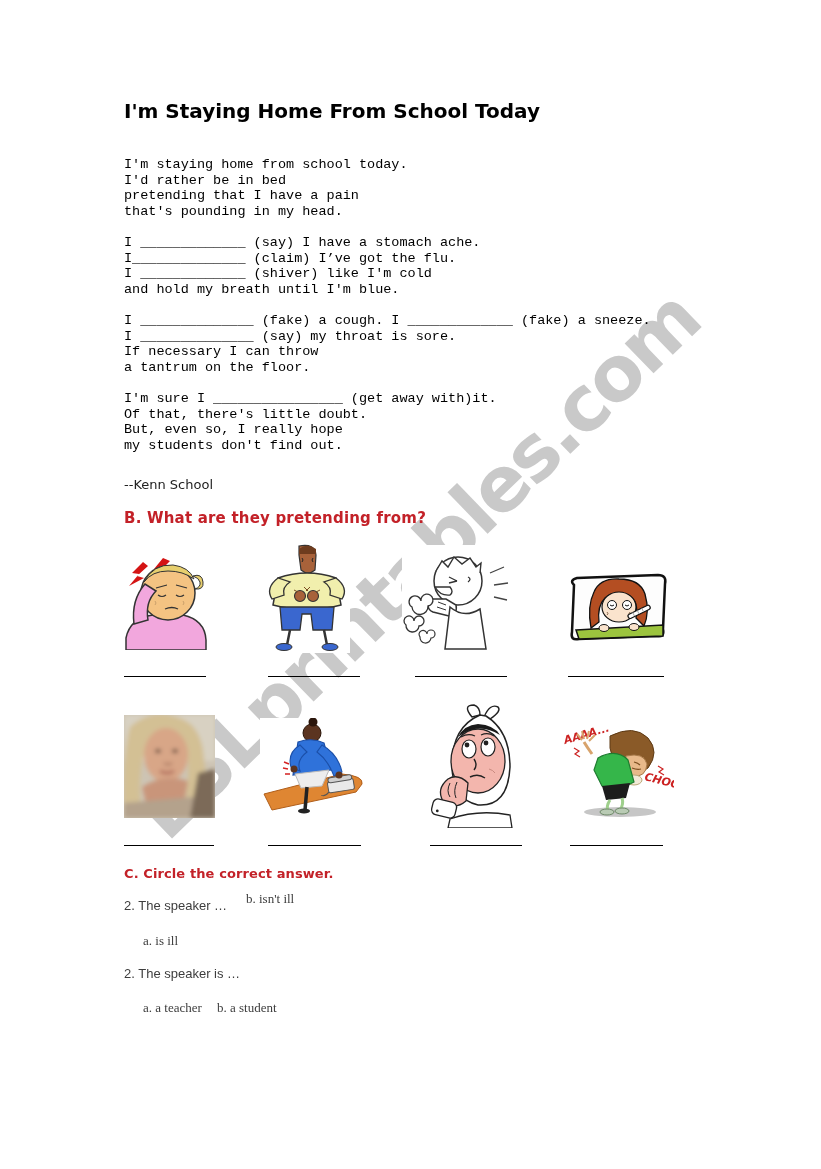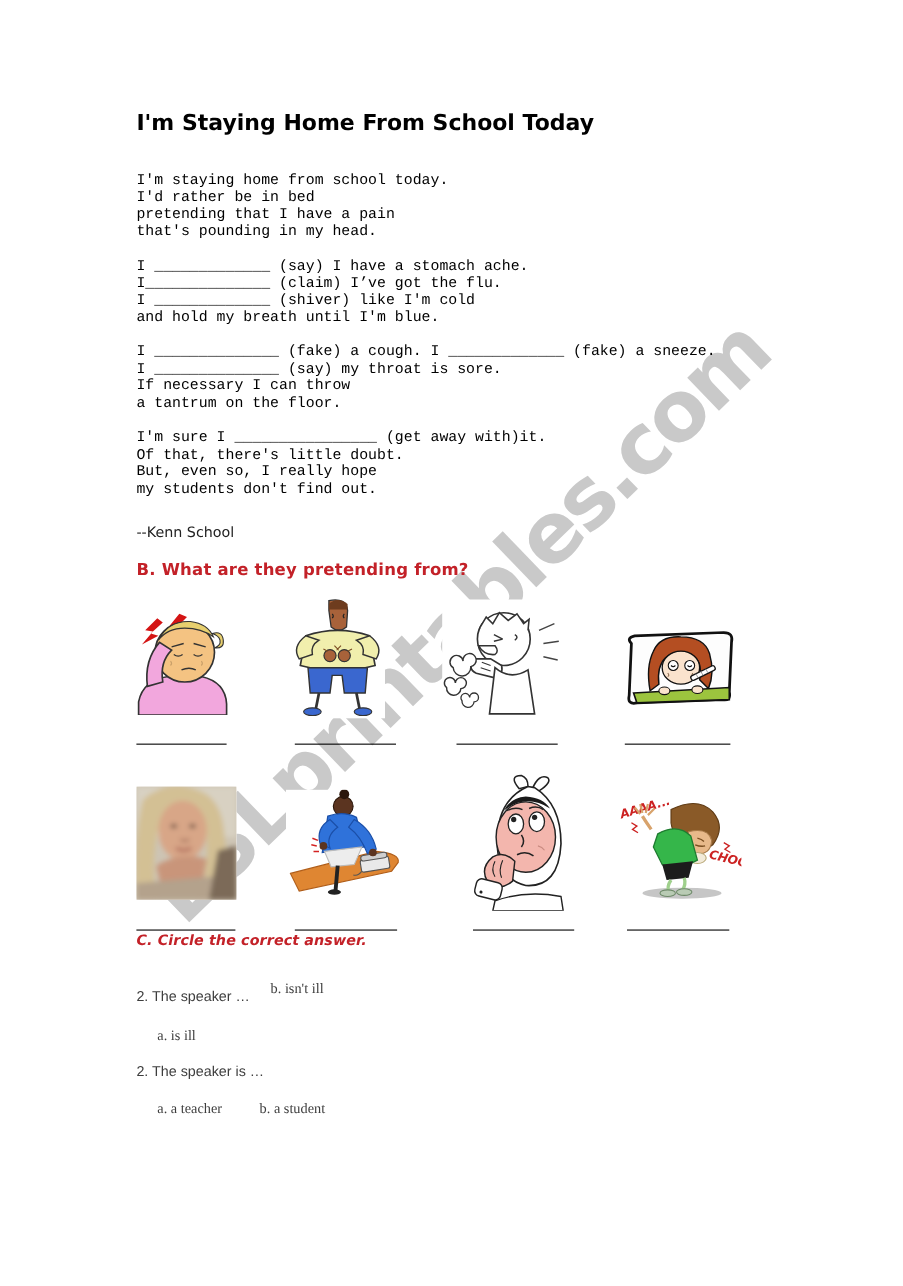--- a/index.html
+++ b/index.html
@@ -8,21 +8,21 @@
   .watermark{position:absolute;left:417px;top:565px;z-index:0;white-space:nowrap;
              transform:translate(-50%,-50%) rotate(-44deg);
              font-family:"DejaVu Sans",sans-serif;font-weight:bold;font-size:76px;
              letter-spacing:-3px;color:#c9c9c9;}
   .title{position:absolute;left:124px;top:99px;margin:0;z-index:1;
          font-family:"DejaVu Sans",sans-serif;font-weight:bold;font-size:20px;color:#000;text-align:right;}
   .heading{position:absolute;left:124px;z-index:1;font-weight:bold;color:#c32128;
            font-family:"DejaVu Sans",sans-serif;}
   .hA{top:139px;font-size:13px;letter-spacing:-0.3px;}
   .hB{top:509px;font-size:15px;letter-spacing:0.2px;}
-  .hC{top:848px;font-size:13px;letter-spacing:0.1px;font-style:italic;}
+  .hC{top:866px;font-size:13px;letter-spacing:0.1px;}
   .poem{position:absolute;left:124px;top:157px;margin:0;z-index:1;
         font-family:"Liberation Mono","DejaVu Sans Mono",monospace;
         font-size:13.5px;line-height:15.6px;color:#000;}
   .author{position:absolute;left:124px;top:477px;z-index:1;
           font-family:"DejaVu Sans",sans-serif;font-size:13px;color:#222;}
   .img{position:absolute;z-index:1;background:#fff;}
   .img svg{display:block;width:100%;height:100%;}
   .ans{position:absolute;z-index:1;border-top:1px solid #000;height:0;}
   .q{position:absolute;left:124px;z-index:1;font-family:"Liberation Sans",sans-serif;
      font-size:13px;color:#3d3d3d;}
@@ -233,15 +233,15 @@
   <div class="ans" style="left:570px;top:845px;width:93px;"></div>
 
   <div class="heading hC">C. Circle the correct answer.</div>
 
   <div class="q" style="top:898px;">2. The speaker …</div>
   <div class="opt" style="left:143px;top:933px;">a. is ill</div>
   <div class="opt" style="left:246px;top:891px;">b. isn't ill</div>
 
   <div class="q" style="top:966px;text-align:center;">2. The speaker is …</div>
   <div class="opt" style="left:143px;top:1000px;">a. a teacher</div>
-  <div class="opt" style="left:236px;top:1000px;text-align:center;">b. a student</div>
+  <div class="opt" style="left:217px;top:1000px;text-align:center;">b. a student</div>
 
 </div>
 
 </body></html>

